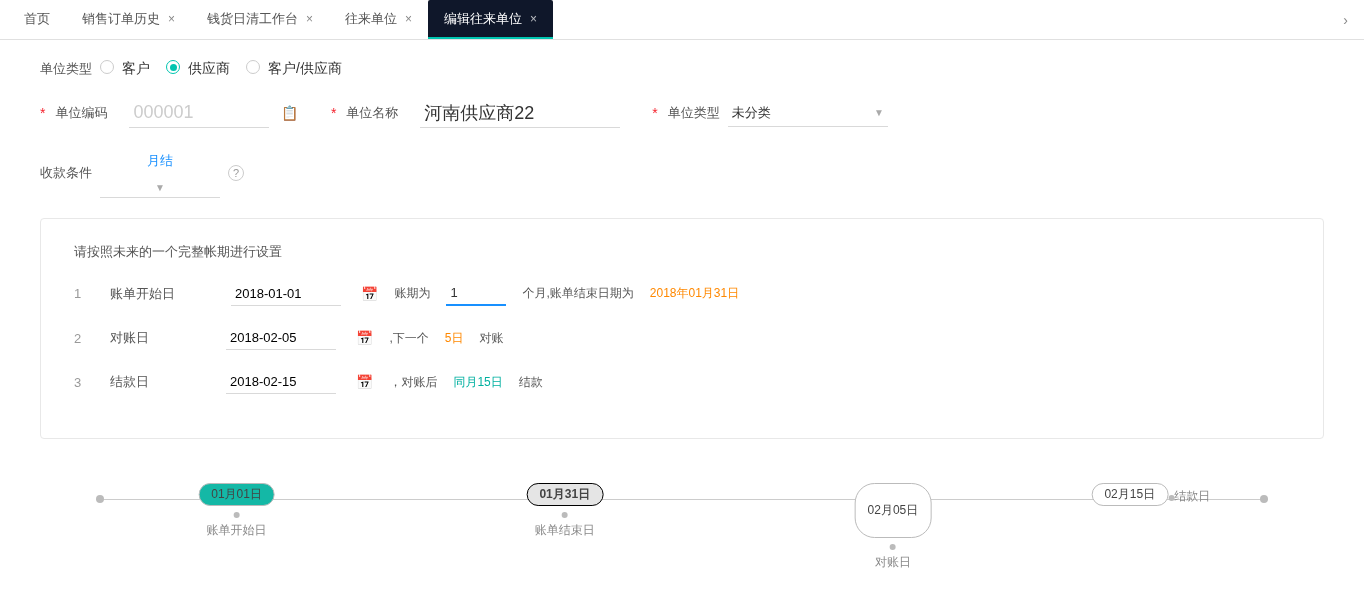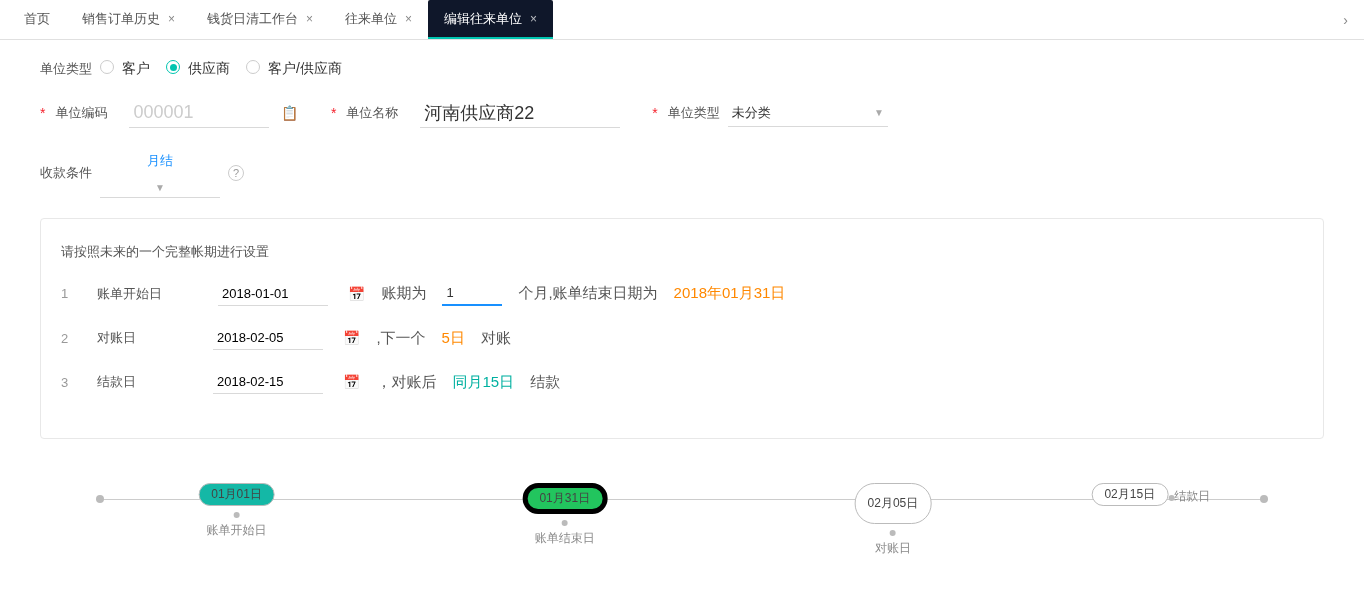--- a/index.html
+++ b/index.html
@@ -167,21 +167,21 @@
       border: 1px solid #ccc;
       color: #999;
       font-size: 11px;
       cursor: pointer;
     }
 
     
     .section-card {
       border: 1px solid #e8e8e8;
       border-radius: 4px;
-      padding: 24px 20px;
+      padding: 24px 33px;
       margin-bottom: 20px;
     }
     .section-hint {
       font-size: 13px;
       color: #555;
       margin-bottom: 20px;
     }
 
     
     .period-row {
@@ -205,21 +205,21 @@
       border: none;
       border-bottom: 1px solid #d9d9d9;
       padding: 4px;
       font-size: 13px;
       width: 110px;
       outline: none;
       background: transparent;
       margin-left: 40px;
     }
     .period-text {
-      font-size: 15px;
+      font-size: 12px;
       color: #555;
     }
     .highlight-orange {
       color: #ff8800;
     }
     .highlight-cyan {
       color: #00b0a0;
     }
     .period-months-input {
       border: none;
@@ -376,27 +376,27 @@
 
         <div style="position:absolute; top:12px; right:0; width:8px; height:8px; border-radius:50%; background:#bbb;"></div>
 
         <div style="position:absolute; left:12%; transform:translateX(-50%); top:0; display:flex; flex-direction:column; align-items:center;">
           <div style="background:#14b8a6; border:1px solid #bbb; border-radius:20px; padding:2px 12px; font-size:12px; color:#444; white-space:nowrap;">01月01日</div>
           <div style="width:6px;height:6px;border-radius:50%;background:#bbb;margin-top:6px;"></div>
           <div style="font-size:12px;color:#888;margin-top:4px;white-space:nowrap;">账单开始日</div>
         </div>
 
         <div style="position:absolute; left:40%; transform:translateX(-50%); top:0; display:flex; flex-direction:column; align-items:center;">
-          <div style="background:#22c55e; border:5px solid #000000; border-radius:20px; padding:2px 12px; font-size:12px; color:#444; white-space:nowrap;">01月31日</div>
+          <div style="background:#e5e5e5; border:1px solid #000000; border-radius:20px; padding:2px 12px; font-size:12px; color:#444; white-space:nowrap;font-weight:bold;">01月31日</div>
           <div style="width:6px;height:6px;border-radius:50%;background:#bbb;margin-top:6px;"></div>
           <div style="font-size:12px;color:#888;margin-top:4px;white-space:nowrap;">账单结束日</div>
         </div>
 
         <div style="position:absolute; left:68%; transform:translateX(-50%); top:0; display:flex; flex-direction:column; align-items:center;">
-          <div style="background:#fff; border:1px solid #bbb; border-radius:20px; padding:11px 12px; font-size:12px; color:#444; white-space:nowrap;">02月05日</div>
+          <div style="background:#fff; border:1px solid #bbb; border-radius:20px; padding:18px 12px; font-size:12px; color:#444; white-space:nowrap;">02月05日</div>
           <div style="width:6px;height:6px;border-radius:50%;background:#bbb;margin-top:6px;"></div>
           <div style="font-size:12px;color:#888;margin-top:4px;white-space:nowrap;">对账日</div>
         </div>
 
         <div style="position:absolute; left:90%; transform:translateX(-50%); top:0; display:flex; flex-direction:row; align-items:center;">
           <div style="background:#fff; border:1px solid #bbb; border-radius:20px; padding:2px 12px; font-size:12px; color:#444; white-space:nowrap;">02月15日</div>
           <div style="width:6px;height:6px;border-radius:50%;background:#bbb;margin-top:6px;"></div>
           <div style="font-size:12px;color:#888;margin-top:4px;white-space:nowrap;">结款日</div>
         </div>
       </div>

